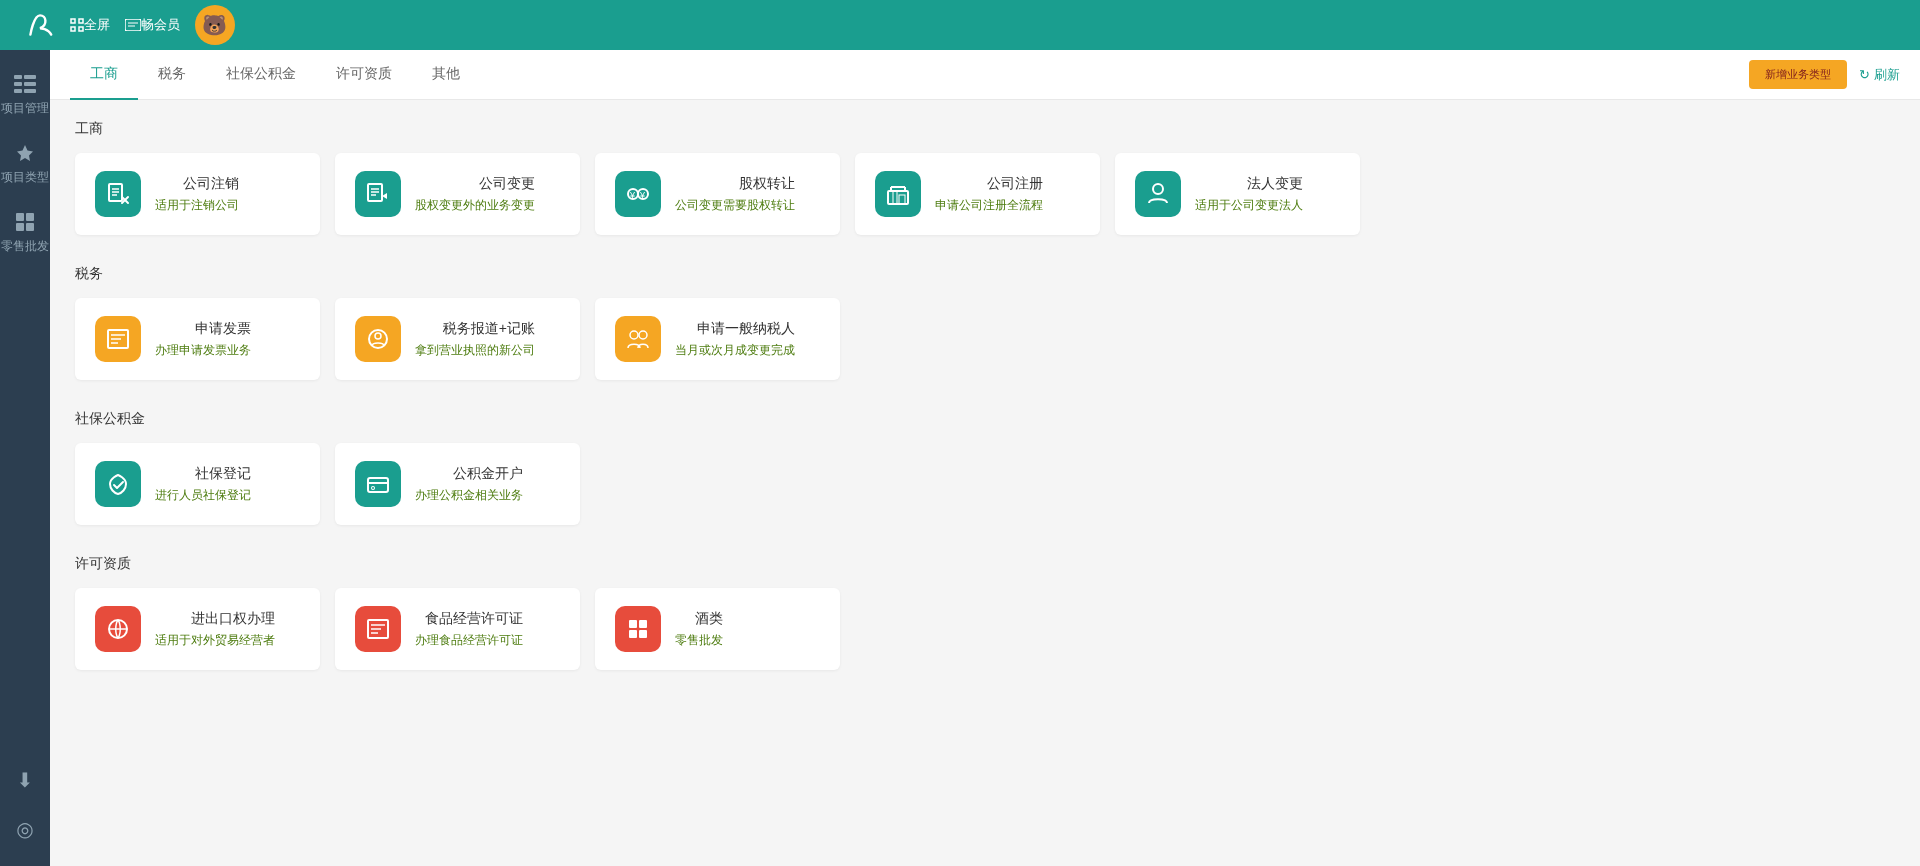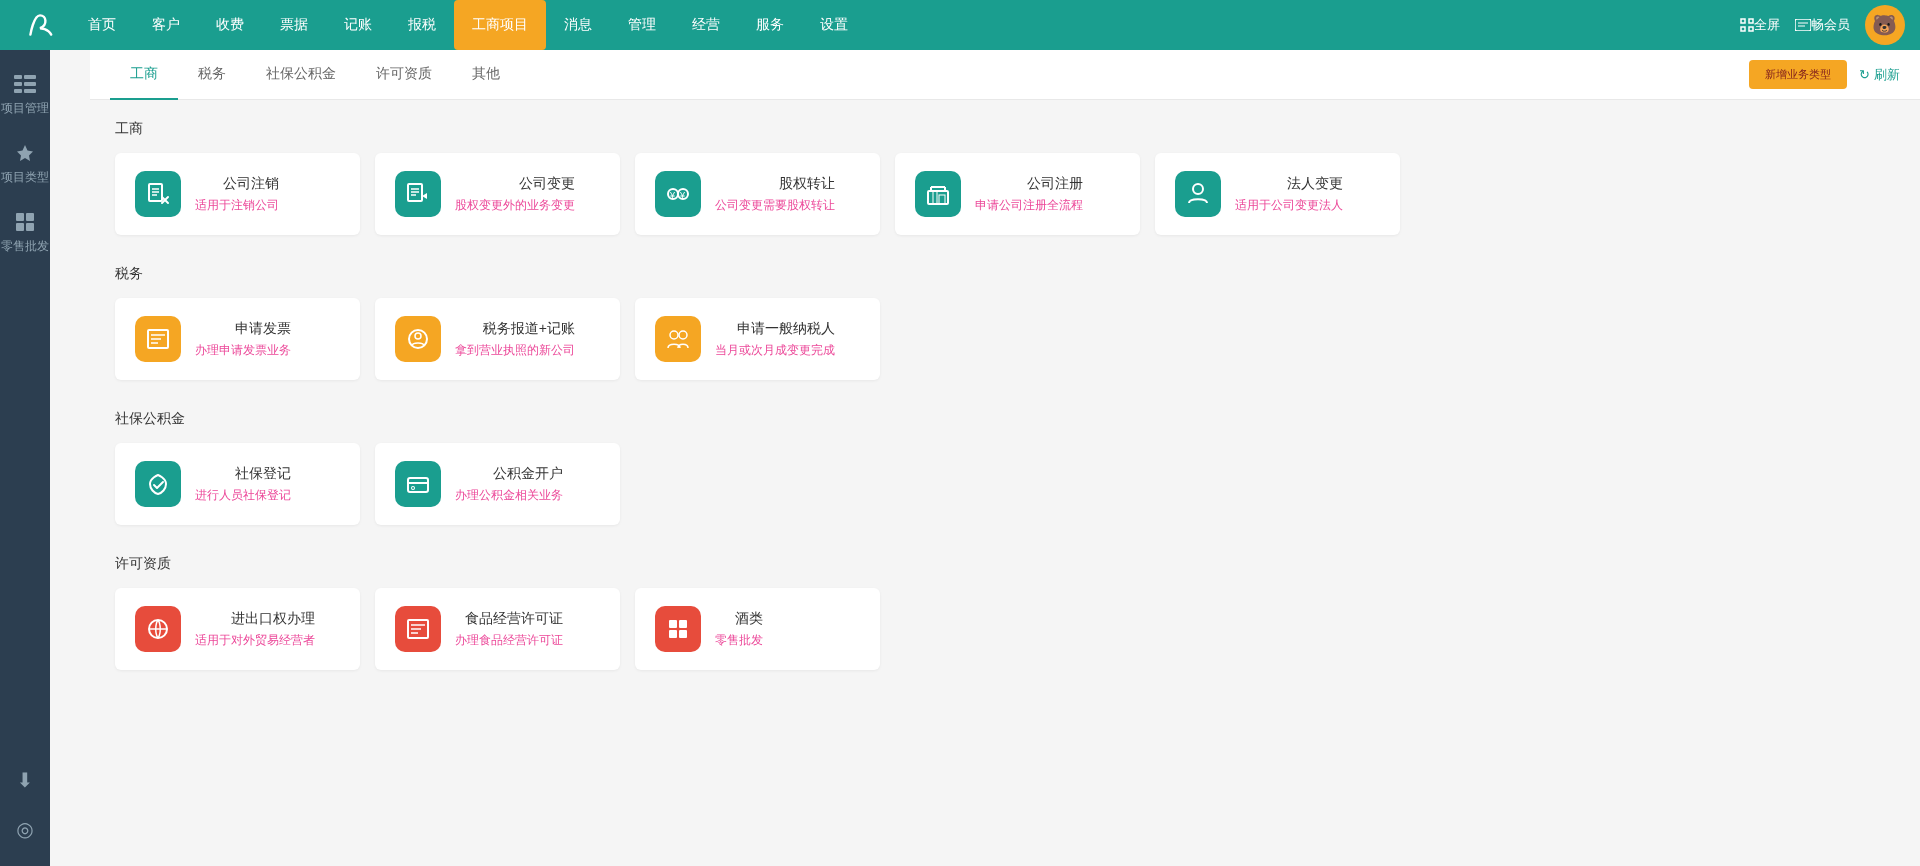--- a/index.html
+++ b/index.html
@@ -121,21 +121,20 @@
       font-size: 20px;
     }
 
     
     .content-area {
       flex: 1;
       display: flex;
       flex-direction: column;
       background: #f5f5f5;
       overflow: hidden;
-      padding-left: 40px;
     }
 
     
     .tab-bar {
       background: #fff;
       display: flex;
       align-items: center;
       padding: 0 20px;
       height: 50px;
       border-bottom: 1px solid #e8e8e8;
@@ -231,49 +230,35 @@
       flex-shrink: 0;
       font-size: 22px;
       color: #fff;
     }
     .icon-teal { background: #1a9e8f; }
     .icon-orange { background: #f5a623; }
     .icon-red { background: #e74c3c; }
 
     .card-text { display: flex; flex-direction: column; gap: 4px; align-items: flex-end; }
     .card-title { font-size: 14px; color: #333; font-weight: 500; }
-    .card-desc { font-size: 12px; color: #ec4899; }
+    .card-desc { font-size: 12px; color: #4d7c0f; }
 
     
     .scroll-content::-webkit-scrollbar { width: 6px; }
     .scroll-content::-webkit-scrollbar-track { background: #f0f0f0; }
     .scroll-content::-webkit-scrollbar-thumb { background: #ccc; border-radius: 3px; }
   </style>
 </head>
 <body>
 
 <div class="top-nav">
   <div class="logo">
     <svg viewBox="0 0 40 40" fill="none">
       <path d="M8 32 C8 32 12 8 20 8 C28 8 30 20 20 24 C30 24 34 32 34 32" stroke="white" stroke-width="3" fill="none" stroke-linecap="round"></path>
     </svg>
-  </div>
-  <div class="nav-items">
-    <div class="nav-item">首页</div>
-    <div class="nav-item">客户</div>
-    <div class="nav-item">收费</div>
-    <div class="nav-item">票据</div>
-    <div class="nav-item">记账</div>
-    <div class="nav-item">报税</div>
-    <div class="nav-item active">工商项目</div>
-    <div class="nav-item">消息</div>
-    <div class="nav-item">管理</div>
-    <div class="nav-item">经营</div>
-    <div class="nav-item">服务</div>
-    <div class="nav-item">设置</div>
   </div>
   <div class="nav-right">
     <div class="nav-right-btn">
       <svg width="14" height="14" viewBox="0 0 14 14" fill="white">
           <rect x="1" y="1" width="4" height="4" fill="none" stroke="white" stroke-width="1.5"></rect>
           <rect x="9" y="1" width="4" height="4" fill="none" stroke="white" stroke-width="1.5"></rect>
           <rect x="1" y="9" width="4" height="4" fill="none" stroke="white" stroke-width="1.5"></rect>
           <rect x="9" y="9" width="4" height="4" fill="none" stroke="white" stroke-width="1.5"></rect>
         </svg>
       <span>全屏</span>

